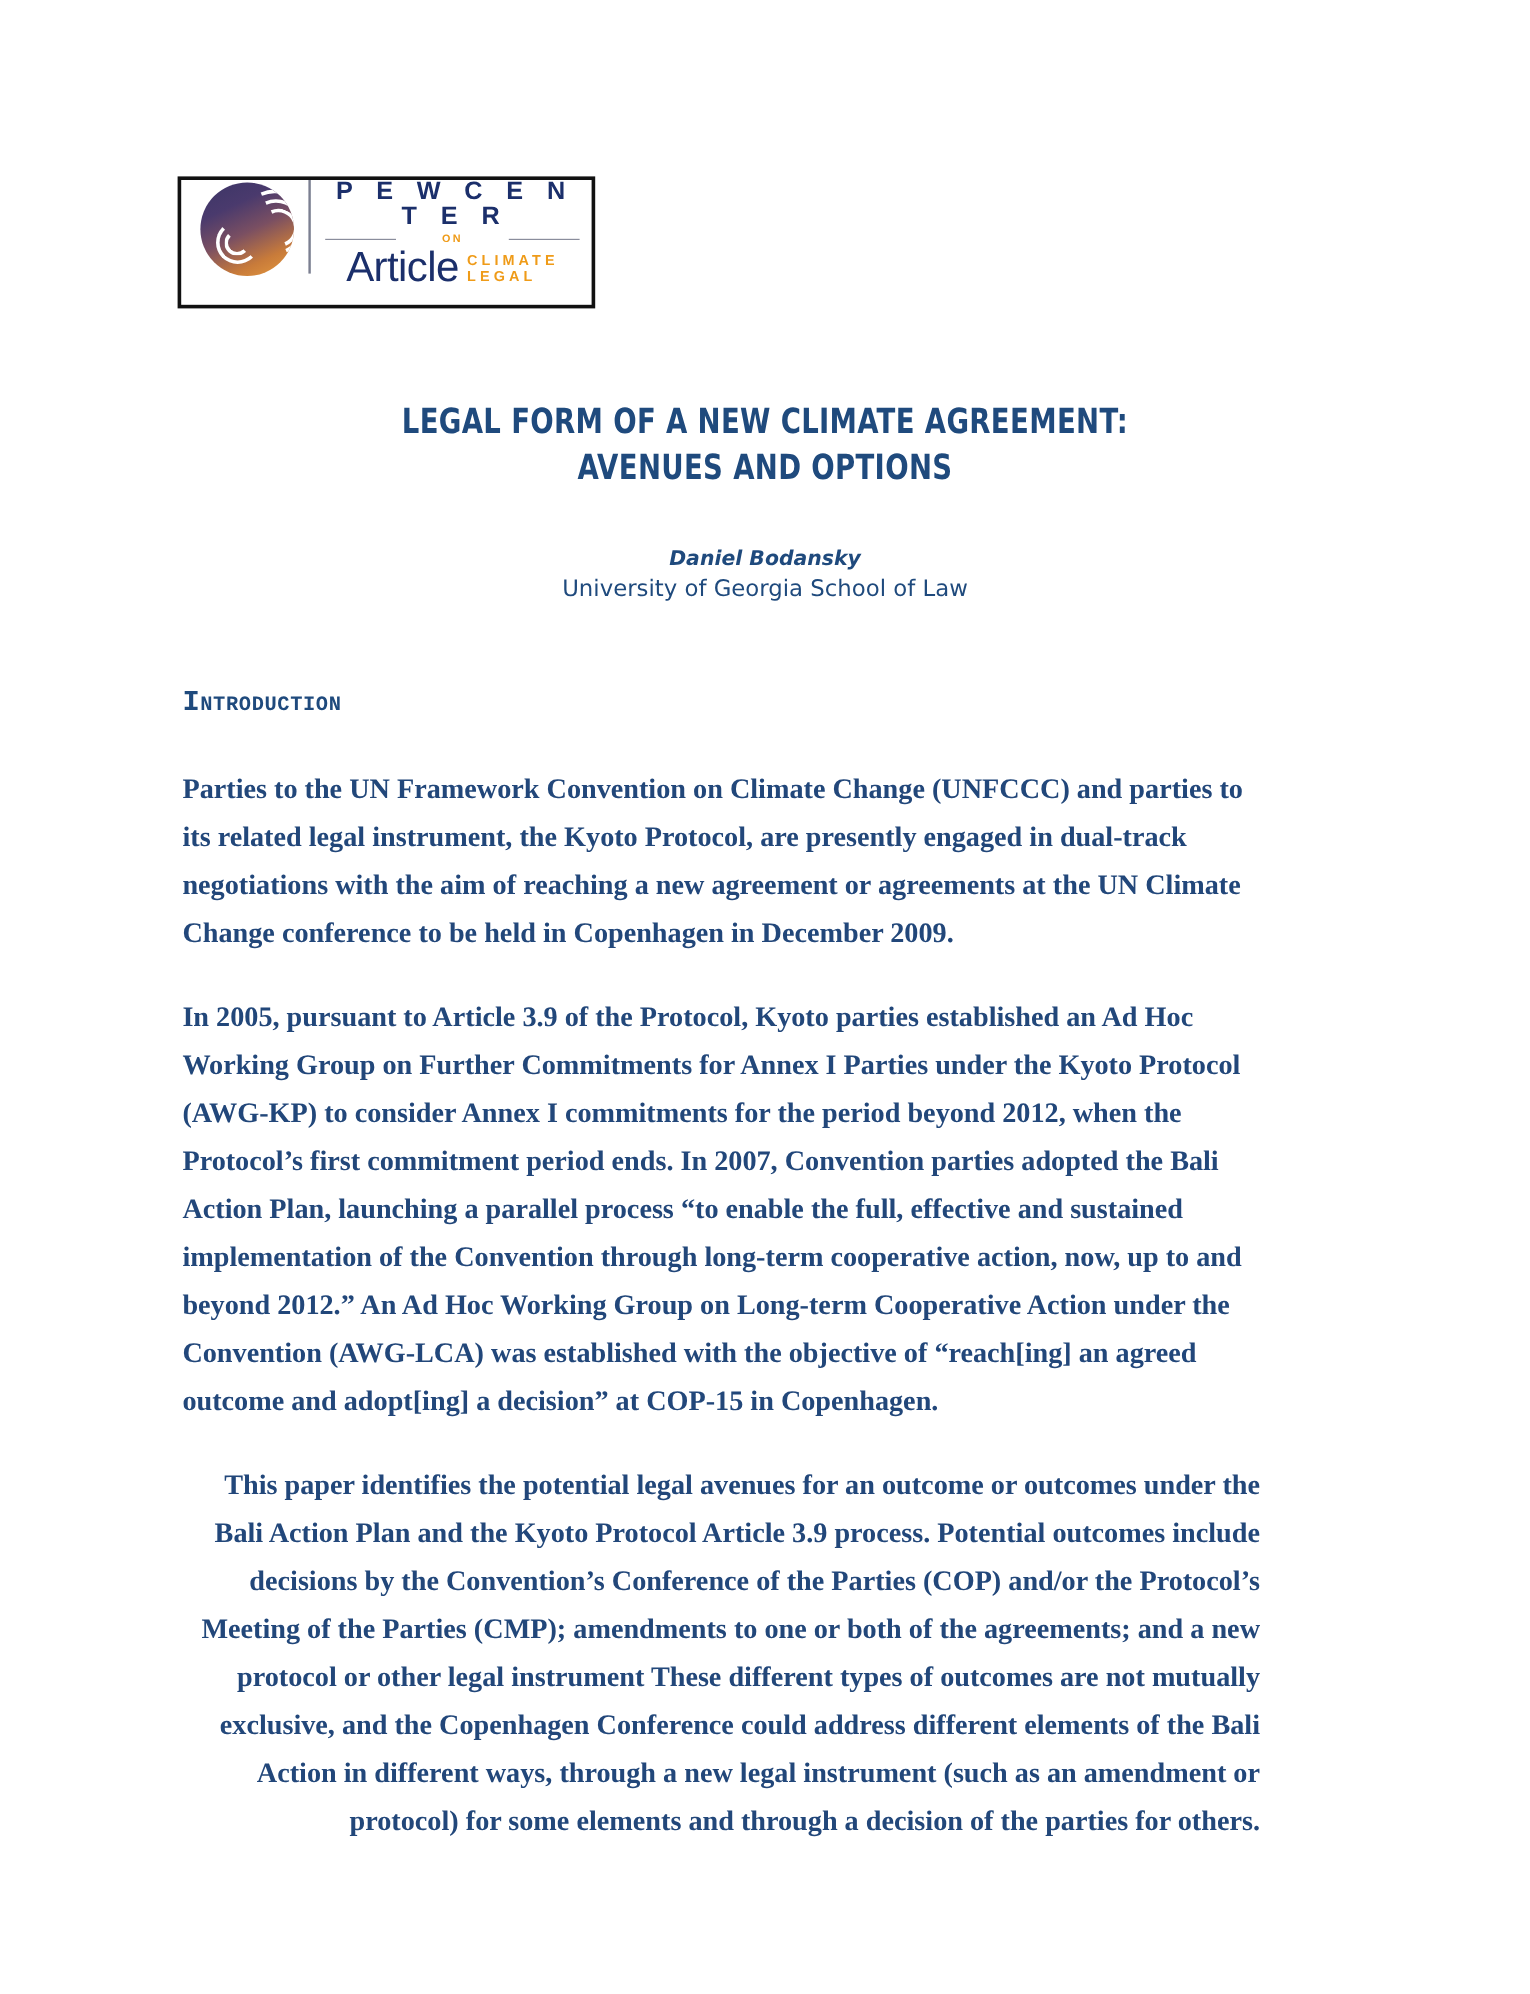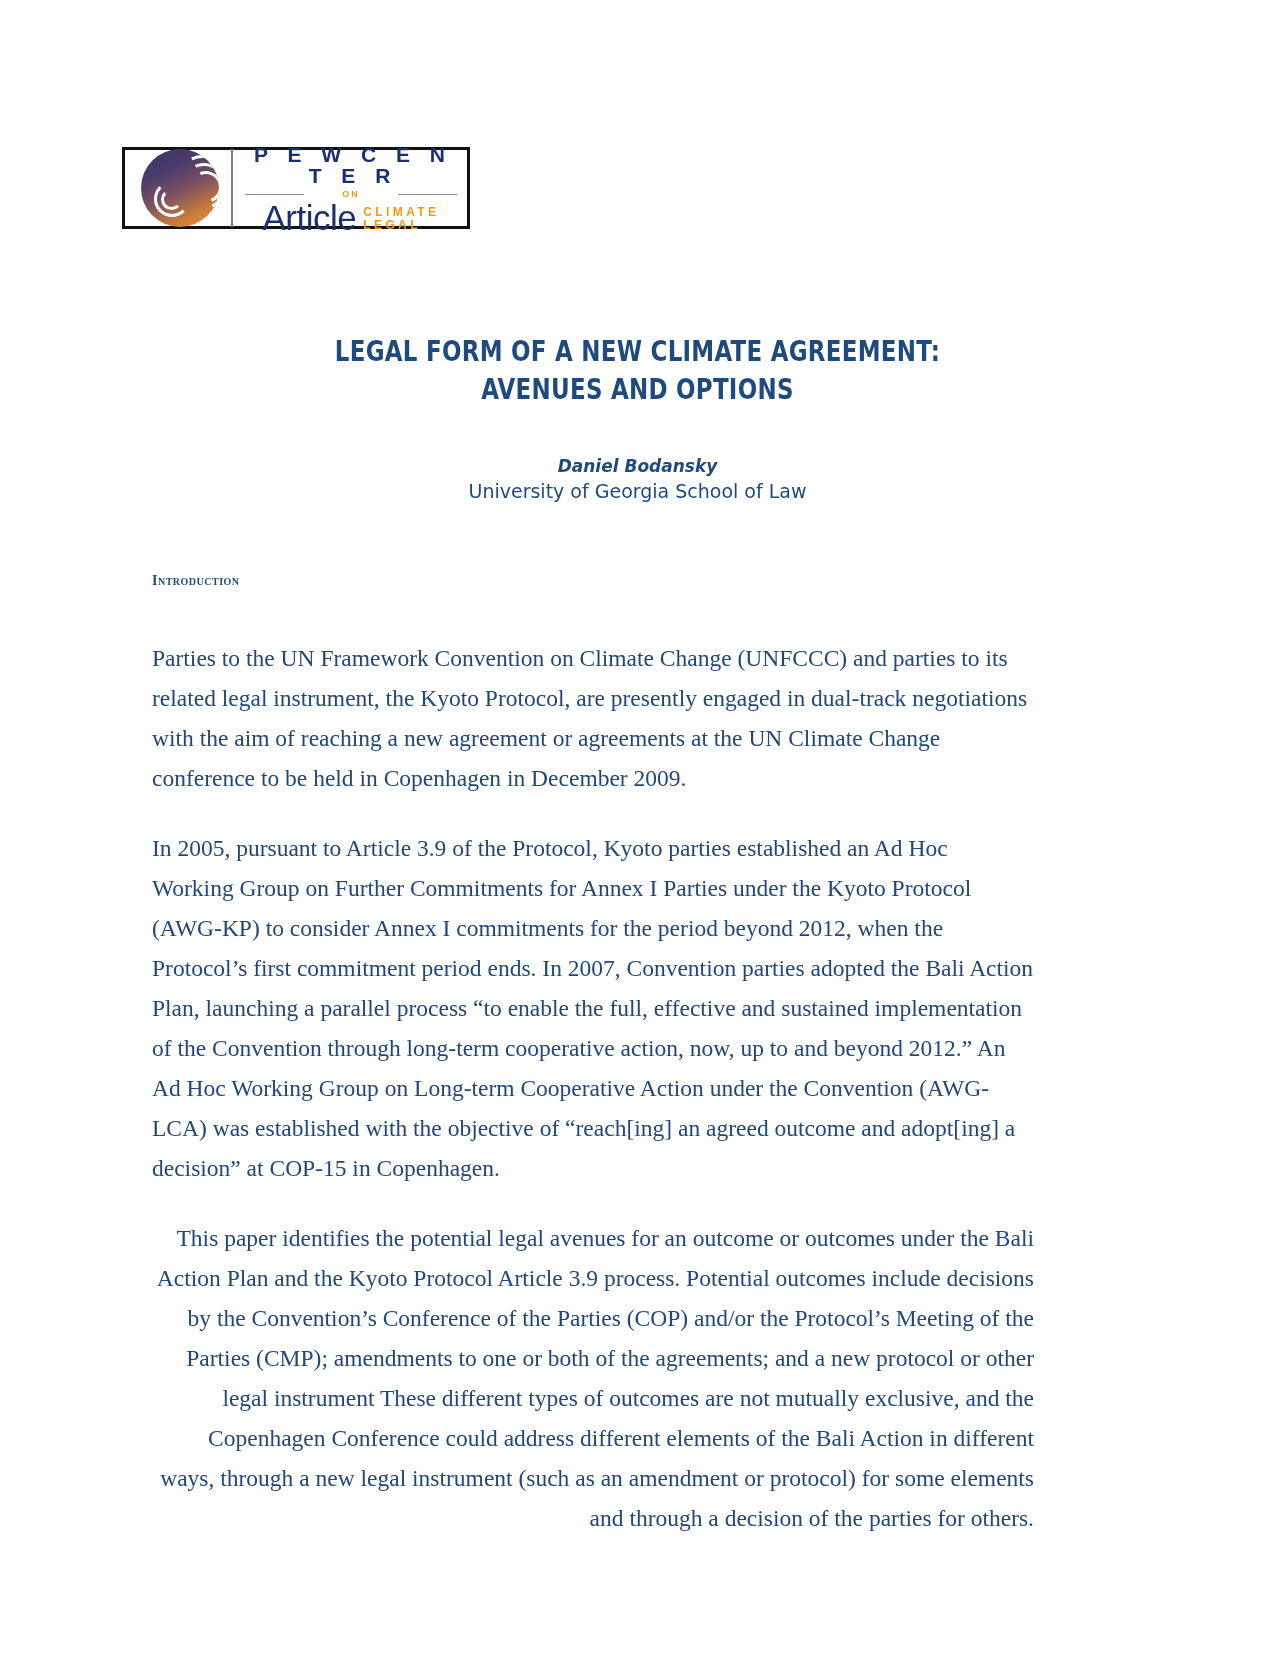--- a/index.html
+++ b/index.html
@@ -17,29 +17,28 @@
 
   .page {
     position: absolute;
     inset: 0;
     background: #ffffff;
   }
 
   
   .logo-box {
     position: absolute;
-    left: 122px;
+    left: 148px;
     top: 147px;
     width: 348px;
-    height: 82px;
+    height: 110px;
     border: 3px solid #111111;
     background: #ffffff;
     box-sizing: border-box;
     display: flex;
-    align-items: center;
   }
   .logo-mark {
     width: 82px;
     height: 82px;
     margin-left: 14px;
     margin-right: 10px;
     flex: none;
     position: relative;
   }
   .logo-divider {
@@ -192,41 +191,42 @@
     font-size: 17px;
     margin-top: 24px;
   }
 
   
   .section-heading {
     position: absolute;
     left: 152px;
     top: 573px;
     color: #1f4a7d;
-    font-family: Liberation Serif, serif;
-    font-weight: bold;
-    font-size: 14px;
+    font-family: Liberation Mono, monospace;
+    font-weight: bold;
+    font-size: 24px;
     font-variant: small-caps;
     letter-spacing: 0.5px;
   }
 
   
   .body-copy {
     position: absolute;
     left: 152px;
     top: 638px;
     width: 898px;
     color: #22477a;
     font-family: "Liberation Serif", "DejaVu Serif", serif;
     font-size: 23.5px;
     line-height: 40px;
     text-align: left;
   }
   .body-copy p {
-    margin: 0 16px 30px 0;
+    margin: 0 0 30px 0;
+    font-weight: bold;
   }
   .body-copy p:last-child { margin-bottom: 0; text-align: right; }
 </style>
 </head>
 <body>
 
 <div class="page">
 
   <div class="logo-box">
     <div class="logo-mark">

